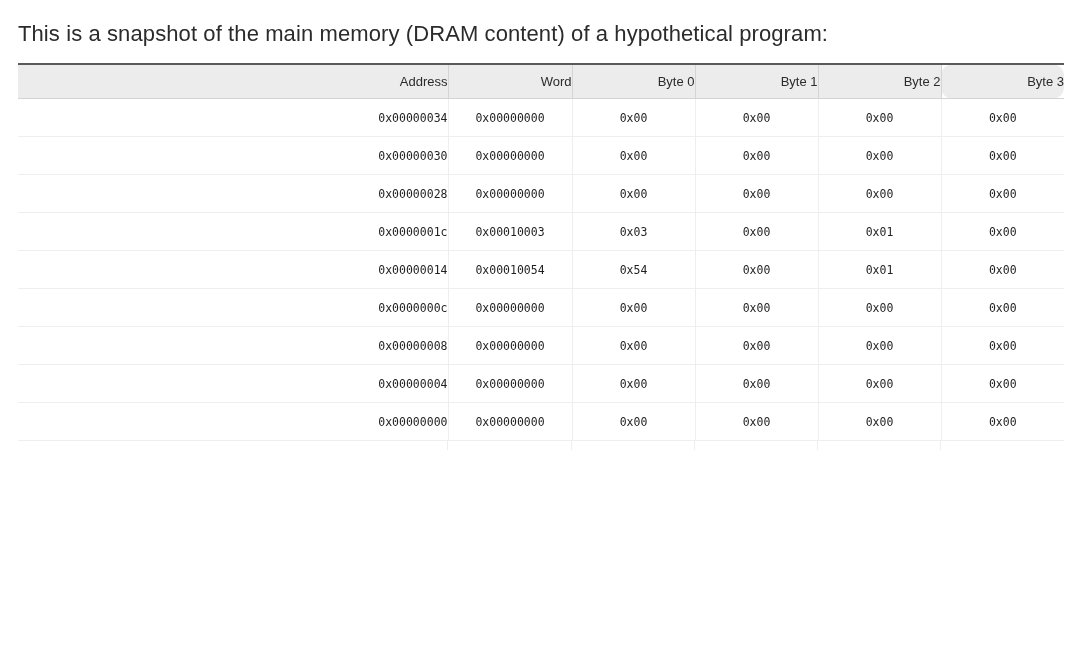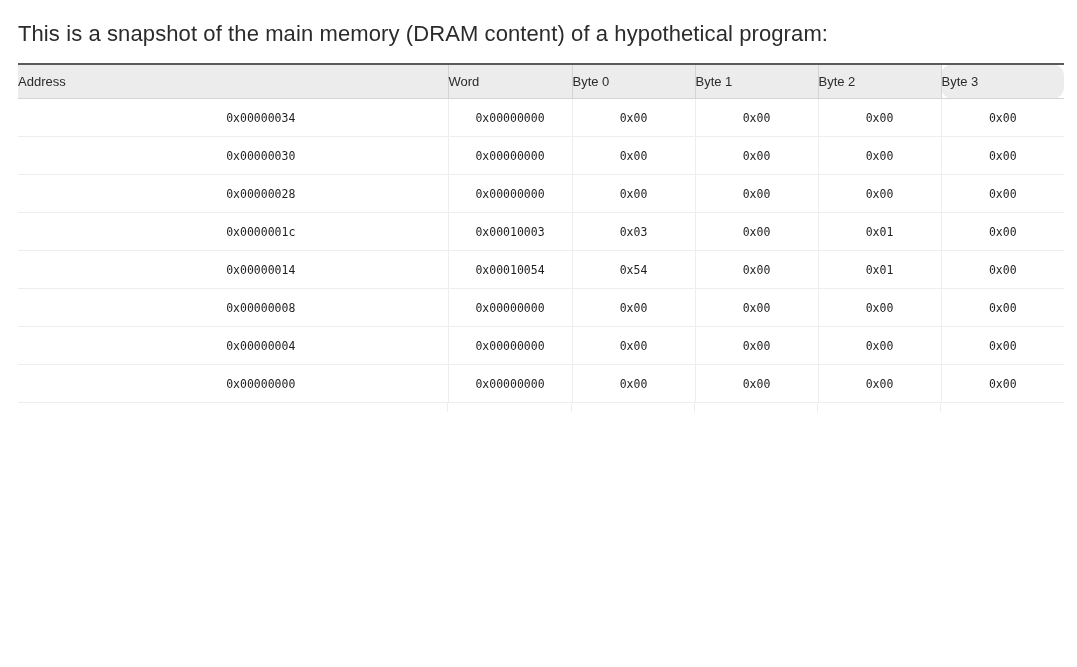--- a/index.html
+++ b/index.html
@@ -47,21 +47,21 @@
     background: #ececec;
     border-top: 2px solid #5a5a5a;
     border-bottom: 1px solid #d4d4d4;
     border-right: 1px solid #d4d4d4;
     height: 33px;
     padding: 0;
     font-weight: 400;
     font-size: 13px;
     color: #2b2b2b;
     font-family: "Liberation Sans", sans-serif;
-    text-align: left;
+    text-align: right;
     vertical-align: middle;
   }
   table.mem thead th:last-child {
     border-right: none;
     border-radius: 12px;
   }
 
   table.mem tbody td {
     height: 37px;
     padding: 0;
@@ -72,21 +72,21 @@
     color: #1f1f1f;
     text-align: center;
     vertical-align: middle;
     background: #ffffff;
   }
   table.mem tbody td:last-child {
     border-right: none;
   }
 
   table.mem tbody td.addr-cell {
-    text-align: center;
+    text-align: right;
     padding-left: 56px;
   }
 
   
   col.c-address { width: 430px; }
   col.c-word    { width: 124px; }
   col.c-byte    { width: 123px; }
 
   
   #table-footer-stubs {
@@ -162,20 +162,28 @@
         </tr>
         <tr>
           <td class="addr-cell">0x00000014</td>
           <td>0x00010054</td>
           <td>0x54</td>
           <td>0x00</td>
           <td>0x01</td>
           <td>0x00</td>
         </tr>
         <tr>
+          <td class="addr-cell">0x0000000c</td>
+          <td>0x00000000</td>
+          <td>0x00</td>
+          <td>0x00</td>
+          <td>0x00</td>
+          <td>0x00</td>
+        </tr>
+        <tr>
           <td class="addr-cell">0x00000008</td>
           <td>0x00000000</td>
           <td>0x00</td>
           <td>0x00</td>
           <td>0x00</td>
           <td>0x00</td>
         </tr>
         <tr>
           <td class="addr-cell">0x00000004</td>
           <td>0x00000000</td>

